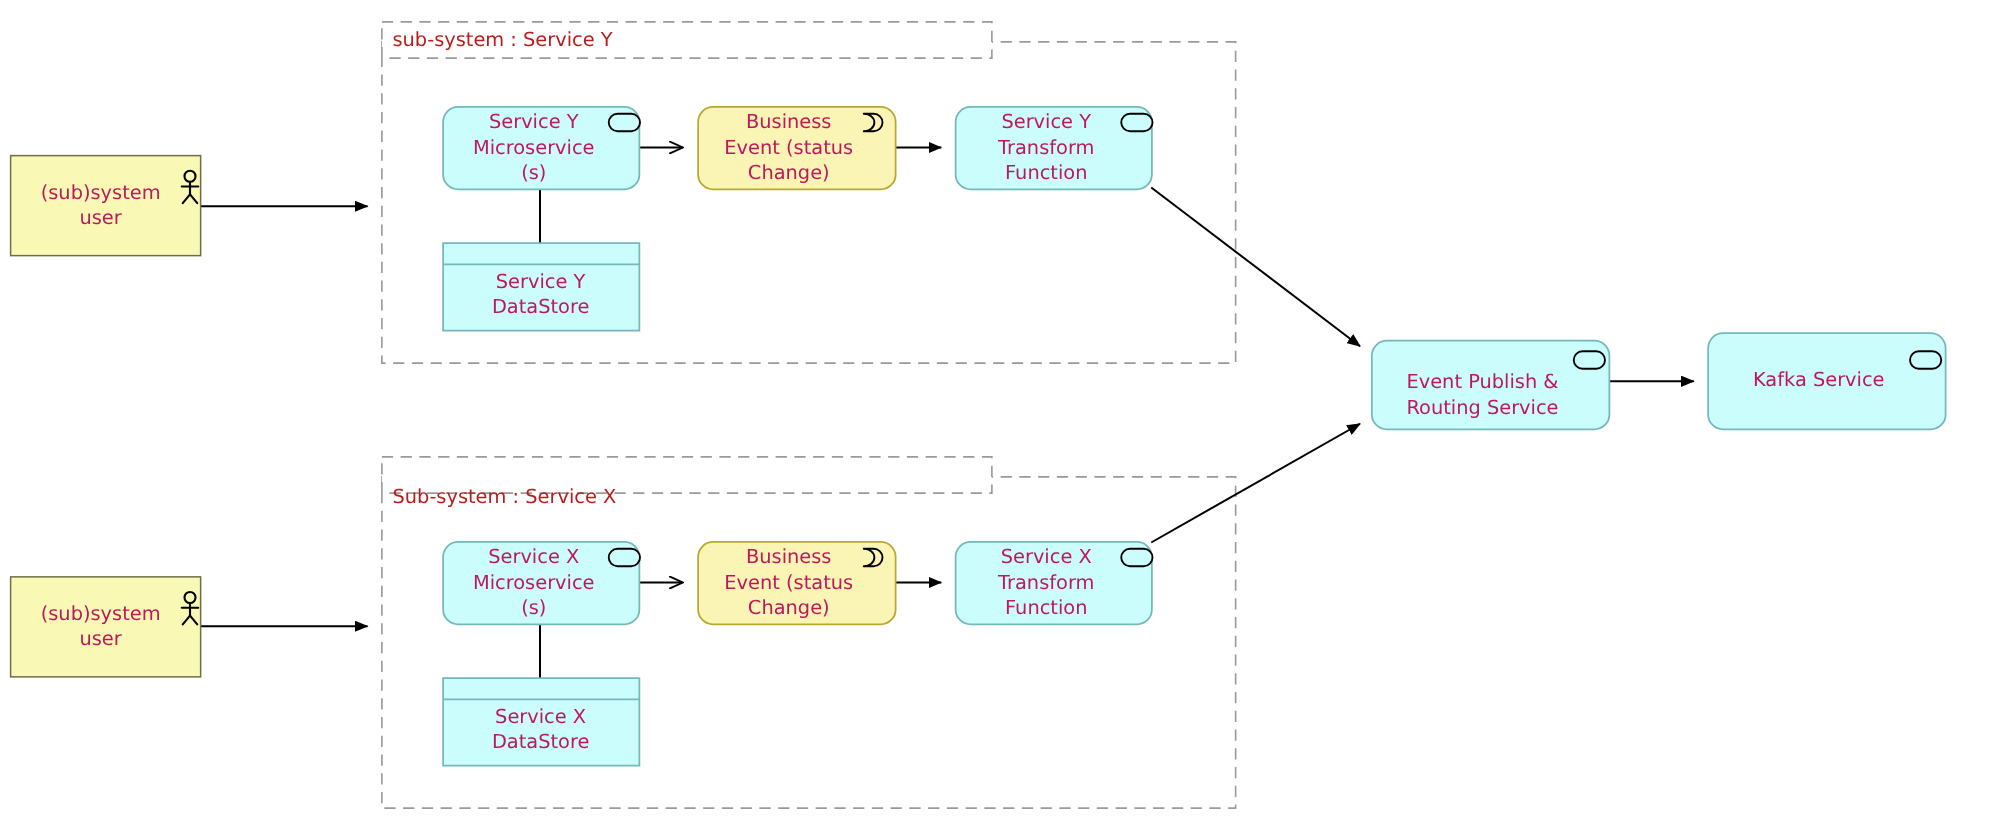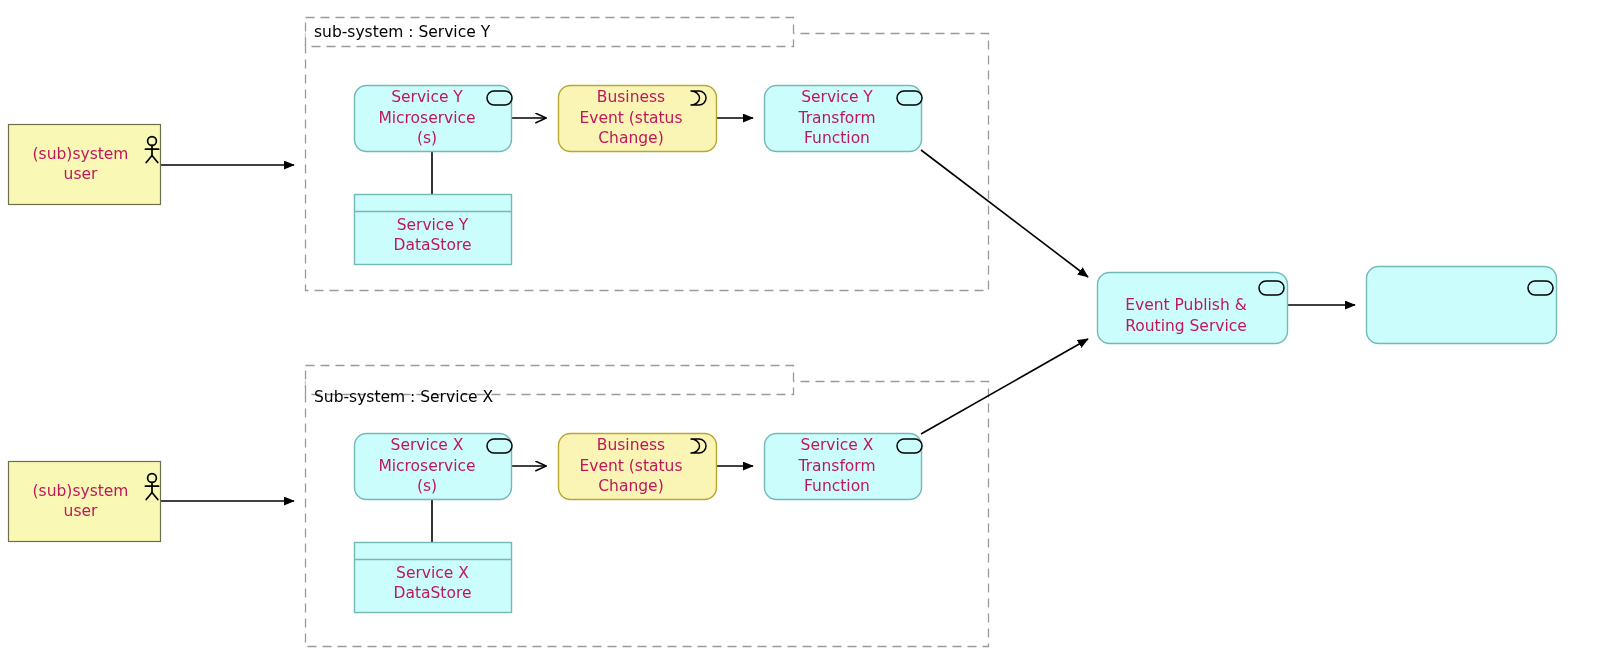--- a/index.html
+++ b/index.html
@@ -38,21 +38,21 @@
     font-size: 15.5px;
     line-height: 20.4px;
     color: #be185d;
     white-space: pre-line;
     pointer-events: none;
   }
   .group-label {
     position: absolute;
     font-family: "DejaVu Sans", sans-serif;
     font-size: 15.5px;
-    color: #000000;
+    color: #b91c1c;
     white-space: nowrap;
     pointer-events: none;
   }
 </style>
 </head>
 <body>
 
 <div id="canvas">
 
   <svg class="layer" viewBox="0 0 1600 666" xmlns="http://www.w3.org/2000/svg">
@@ -200,14 +200,15 @@
   <div class="node-label" style="left:764px; top:433px; width:146px; height:66px;">Service X
 Transform
 Function</div>
 
   <div class="node-label" style="left:354px; top:554px; width:157px; height:58px;">Service X
 DataStore</div>
 
   <div class="node-label" style="left:1097px; top:280px; width:178px; height:71px;">Event Publish &amp;
 Routing Service</div>
 
+  <div class="node-label" style="left:1366px; top:266px; width:178px; height:77px;">Kafka Service</div>
 
 </div>
 
 </body></html>

